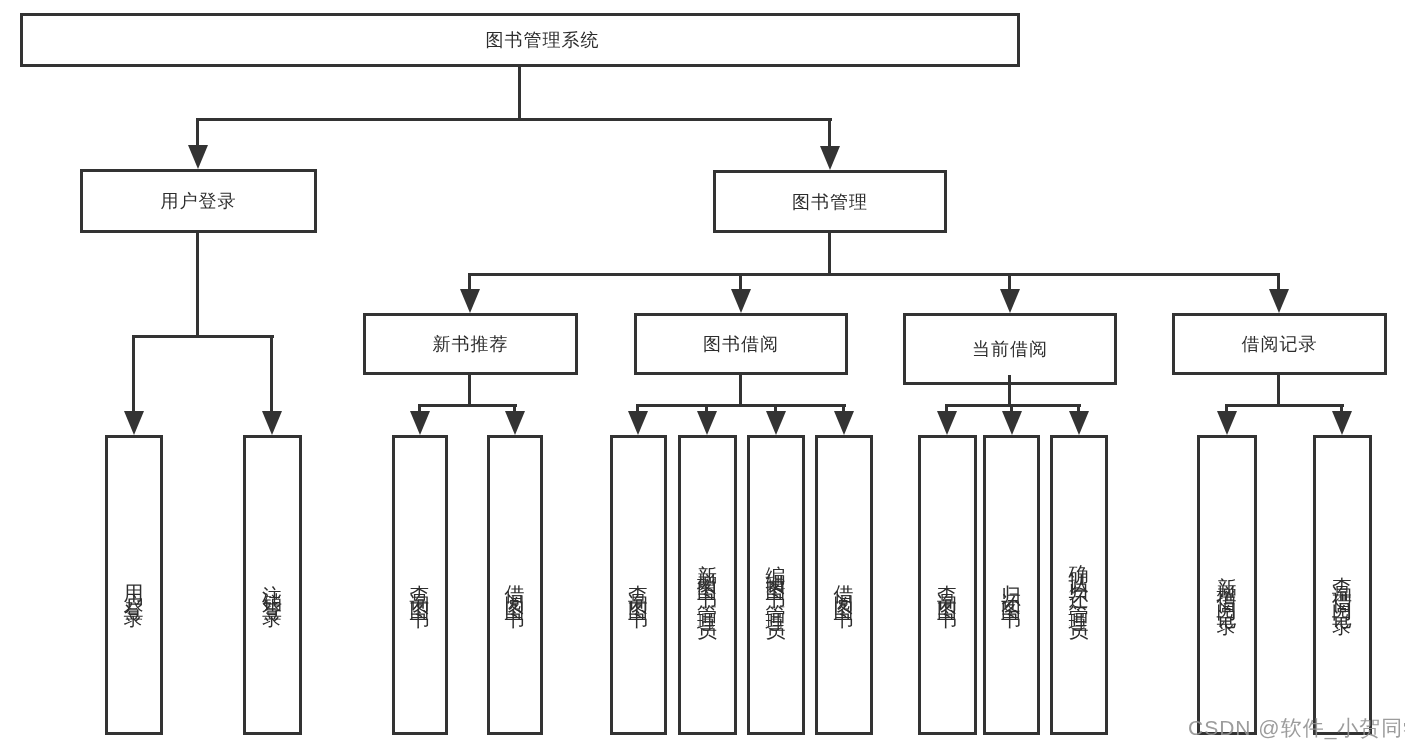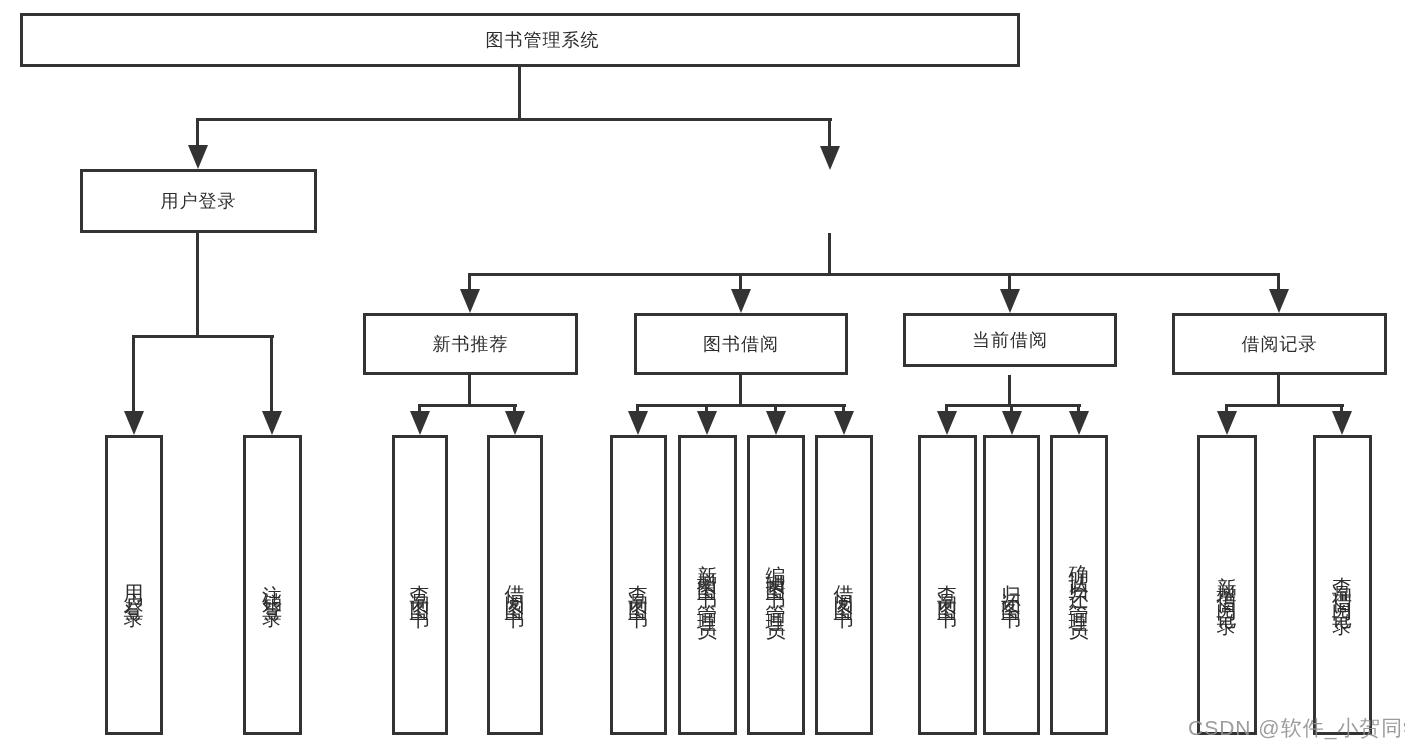--- a/index.html
+++ b/index.html
@@ -59,20 +59,23 @@
   <div class="vline" style="left:518px;top:67px;height:51px;"></div>
   <div class="hline" style="left:198px;top:118px;width:634px;"></div>
   <div class="vline" style="left:196px;top:118px;height:27px;"></div>
   <div class="arrow" style="left:188px;top:145px;"></div>
   <div class="vline" style="left:828px;top:118px;height:28px;"></div>
   <div class="arrow" style="left:820px;top:146px;"></div>
 
   <div class="box" style="left:80px;top:169px;width:237px;height:64px;">
     <span>用户登录</span>
   </div>
+  <div class="box" style="left:713px;top:170px;width:234px;height:63px;">
+    <span>图书管理</span>
+  </div>
 
   <div class="vline" style="left:196px;top:233px;height:102px;"></div>
   <div class="hline" style="left:134px;top:335px;width:140px;"></div>
   <div class="vline" style="left:132px;top:335px;height:76px;"></div>
   <div class="arrow" style="left:124px;top:411px;"></div>
   <div class="vline" style="left:270px;top:335px;height:76px;"></div>
   <div class="arrow" style="left:262px;top:411px;"></div>
 
   <div class="vline" style="left:828px;top:233px;height:40px;"></div>
   <div class="hline" style="left:470px;top:273px;width:810px;"></div>
@@ -84,21 +87,21 @@
   <div class="arrow" style="left:1000px;top:289px;"></div>
   <div class="vline" style="left:1277px;top:273px;height:16px;"></div>
   <div class="arrow" style="left:1269px;top:289px;"></div>
 
   <div class="box" style="left:634px;top:313px;width:214px;height:62px;">
     <span>图书借阅</span>
   </div>
   <div class="box" style="left:363px;top:313px;width:215px;height:62px;">
     <span>新书推荐</span>
   </div>
-  <div class="box" style="left:903px;top:313px;width:214px;height:54px;">
+  <div class="box" style="left:903px;top:313px;width:214px;height:72px;">
     <span>当前借阅</span>
   </div>
   <div class="box" style="left:1172px;top:313px;width:215px;height:62px;">
     <span>借阅记录</span>
   </div>
 
   <div class="vline" style="left:468px;top:375px;height:29px;"></div>
   <div class="hline" style="left:420px;top:404px;width:97px;"></div>
   <div class="vline" style="left:418px;top:404px;height:7px;"></div>
   <div class="arrow" style="left:410px;top:411px;"></div>

